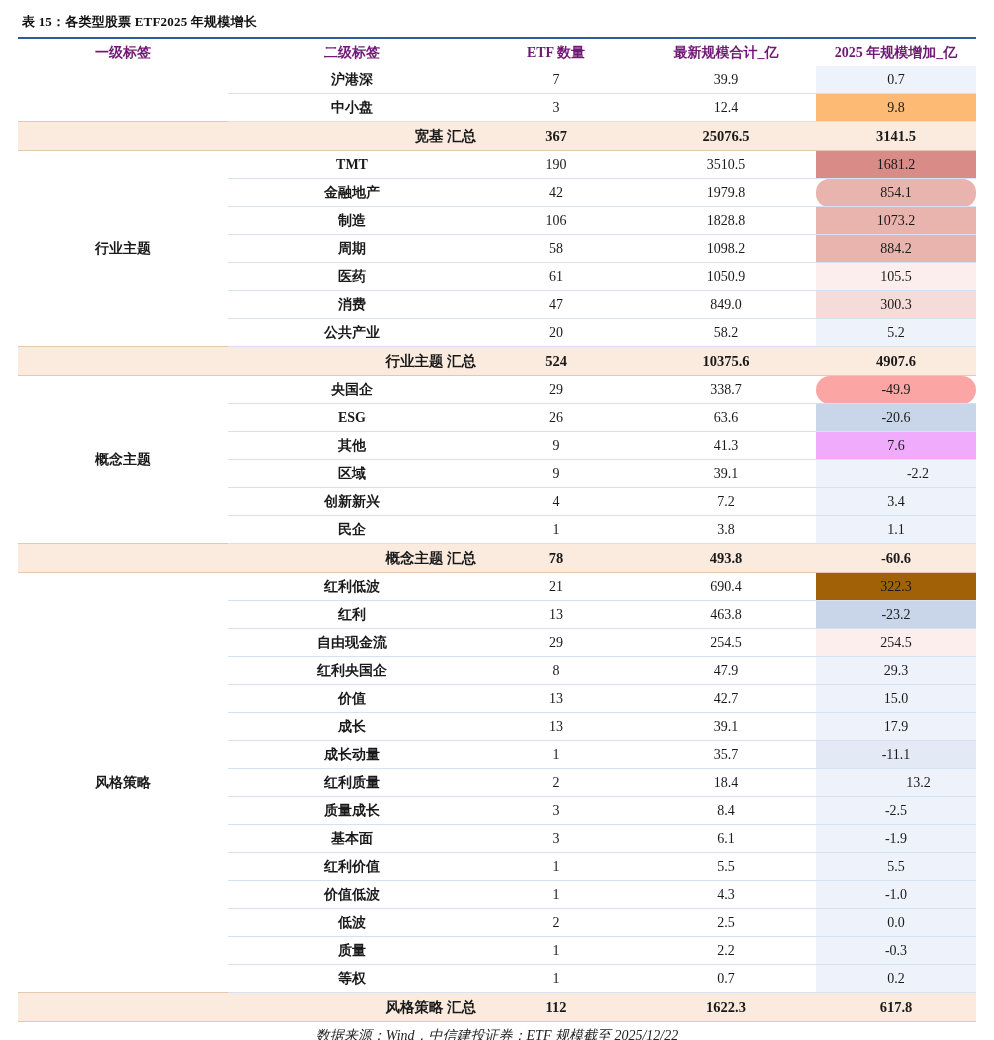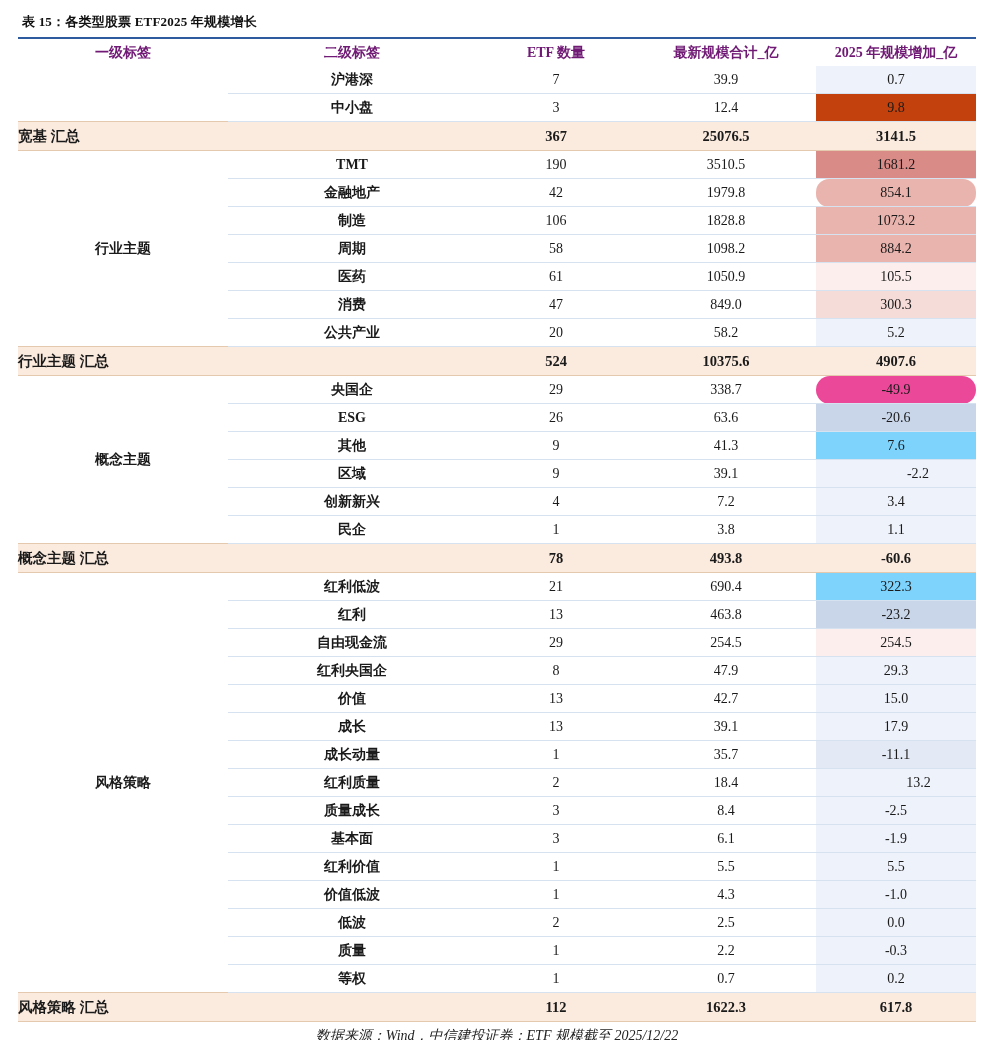--- a/index.html
+++ b/index.html
@@ -71,21 +71,21 @@
   }
   tr.summary td {
     background: #fbeade;
     font-weight: bold;
     font-size: 14.5px;
     border-top: 1px solid #e4c9ae;
     border-bottom: 1px solid #e4c9ae;
     height: 28px;
   }
   tr.summary td.sum-label {
-    text-align: left;
+    text-align: right;
   }
   tfoot td {
     border-top: 1.5px solid #2e5aa0;
     height: 34px;
     text-align: left;
     font-style: italic;
     font-size: 14px;
     padding-left: 4px;
     color: #222;
   }
@@ -125,21 +125,21 @@
           <td class="lvl2">沪港深</td>
           <td>7</td>
           <td>39.9</td>
           <td style="background: rgb(238, 242, 250);">0.7</td>
         </tr>
         <tr class="data">
           <td class="lvl1"></td>
           <td class="lvl2">中小盘</td>
           <td>3</td>
           <td>12.4</td>
-          <td style="background: #c2410c;">9.8</td>
+          <td style="background: #fdba74;">9.8</td>
         </tr>
         <tr class="summary">
           <td colspan="2" class="sum-label">宽基 汇总</td>
           <td>367</td>
           <td>25076.5</td>
           <td>3141.5</td>
         </tr>
         <tr class="data">
           <td class="lvl1" rowspan="7">行业主题</td>
           <td class="lvl2">TMT</td>
@@ -187,33 +187,33 @@
           <td colspan="2" class="sum-label">行业主题 汇总</td>
           <td>524</td>
           <td>10375.6</td>
           <td>4907.6</td>
         </tr>
         <tr class="data">
           <td class="lvl1" rowspan="6">概念主题</td>
           <td class="lvl2">央国企</td>
           <td>29</td>
           <td>338.7</td>
-          <td style="background: #ec4899; border-radius: 14px;">-49.9</td>
+          <td style="background: #fca5a5; border-radius: 14px;">-49.9</td>
         </tr>
         <tr class="data">
           <td class="lvl2">ESG</td>
           <td>26</td>
           <td>63.6</td>
           <td style="background: rgb(201, 214, 234);">-20.6</td>
         </tr>
         <tr class="data">
           <td class="lvl2">其他</td>
           <td>9</td>
           <td>41.3</td>
-          <td style="background: #7dd3fc; margin-top: 40px;">7.6</td>
+          <td style="background: #f0abfc; margin-top: 40px;">7.6</td>
         </tr>
         <tr class="data">
           <td class="lvl2">区域</td>
           <td>9</td>
           <td>39.1</td>
           <td style="background: rgb(238, 242, 250); padding-left: 44px;">-2.2</td>
         </tr>
         <tr class="data">
           <td class="lvl2">创新新兴</td>
           <td>4</td>
@@ -230,21 +230,21 @@
           <td colspan="2" class="sum-label">概念主题 汇总</td>
           <td>78</td>
           <td>493.8</td>
           <td>-60.6</td>
         </tr>
         <tr class="data">
           <td class="lvl1" rowspan="15">风格策略</td>
           <td class="lvl2">红利低波</td>
           <td>21</td>
           <td>690.4</td>
-          <td style="background: #7dd3fc;">322.3</td>
+          <td style="background: #a16207;">322.3</td>
         </tr>
         <tr class="data">
           <td class="lvl2">红利</td>
           <td>13</td>
           <td>463.8</td>
           <td style="background: rgb(201, 214, 234);">-23.2</td>
         </tr>
         <tr class="data">
           <td class="lvl2">自由现金流</td>
           <td>29</td>

